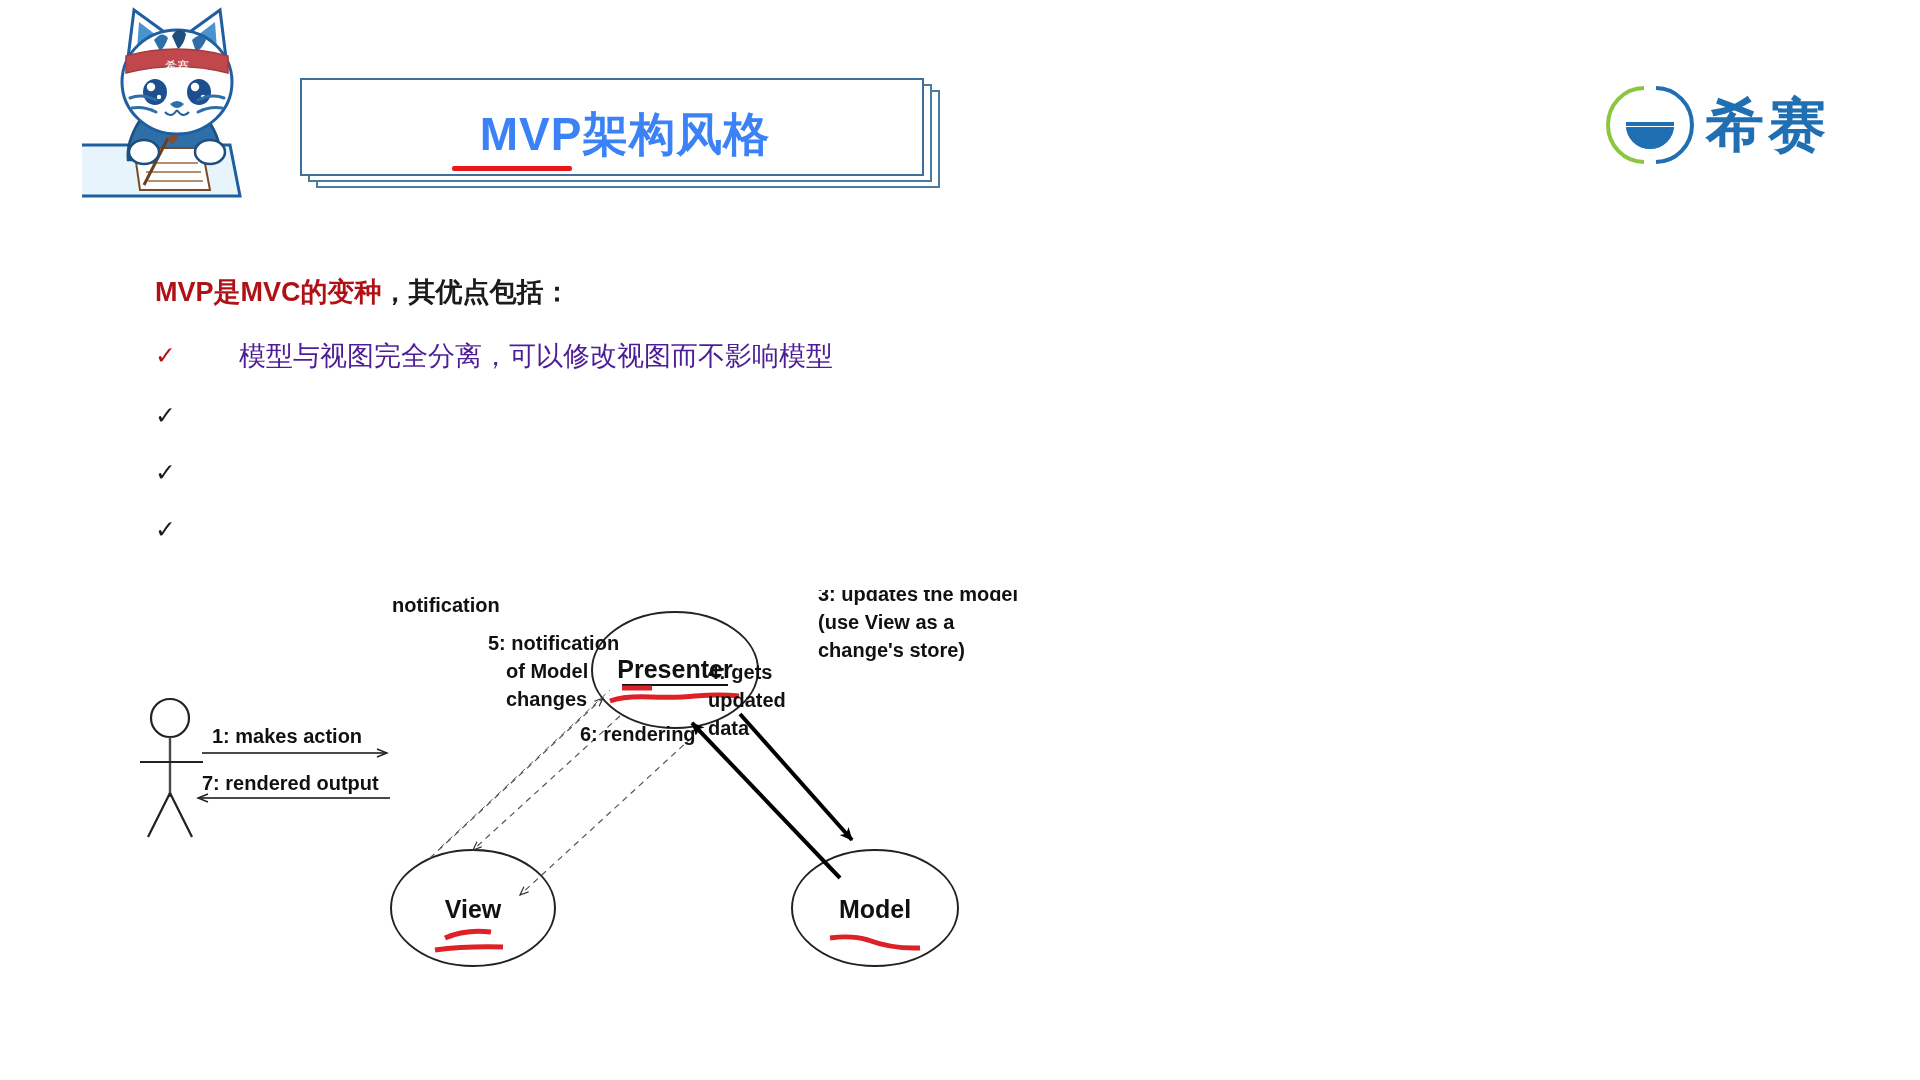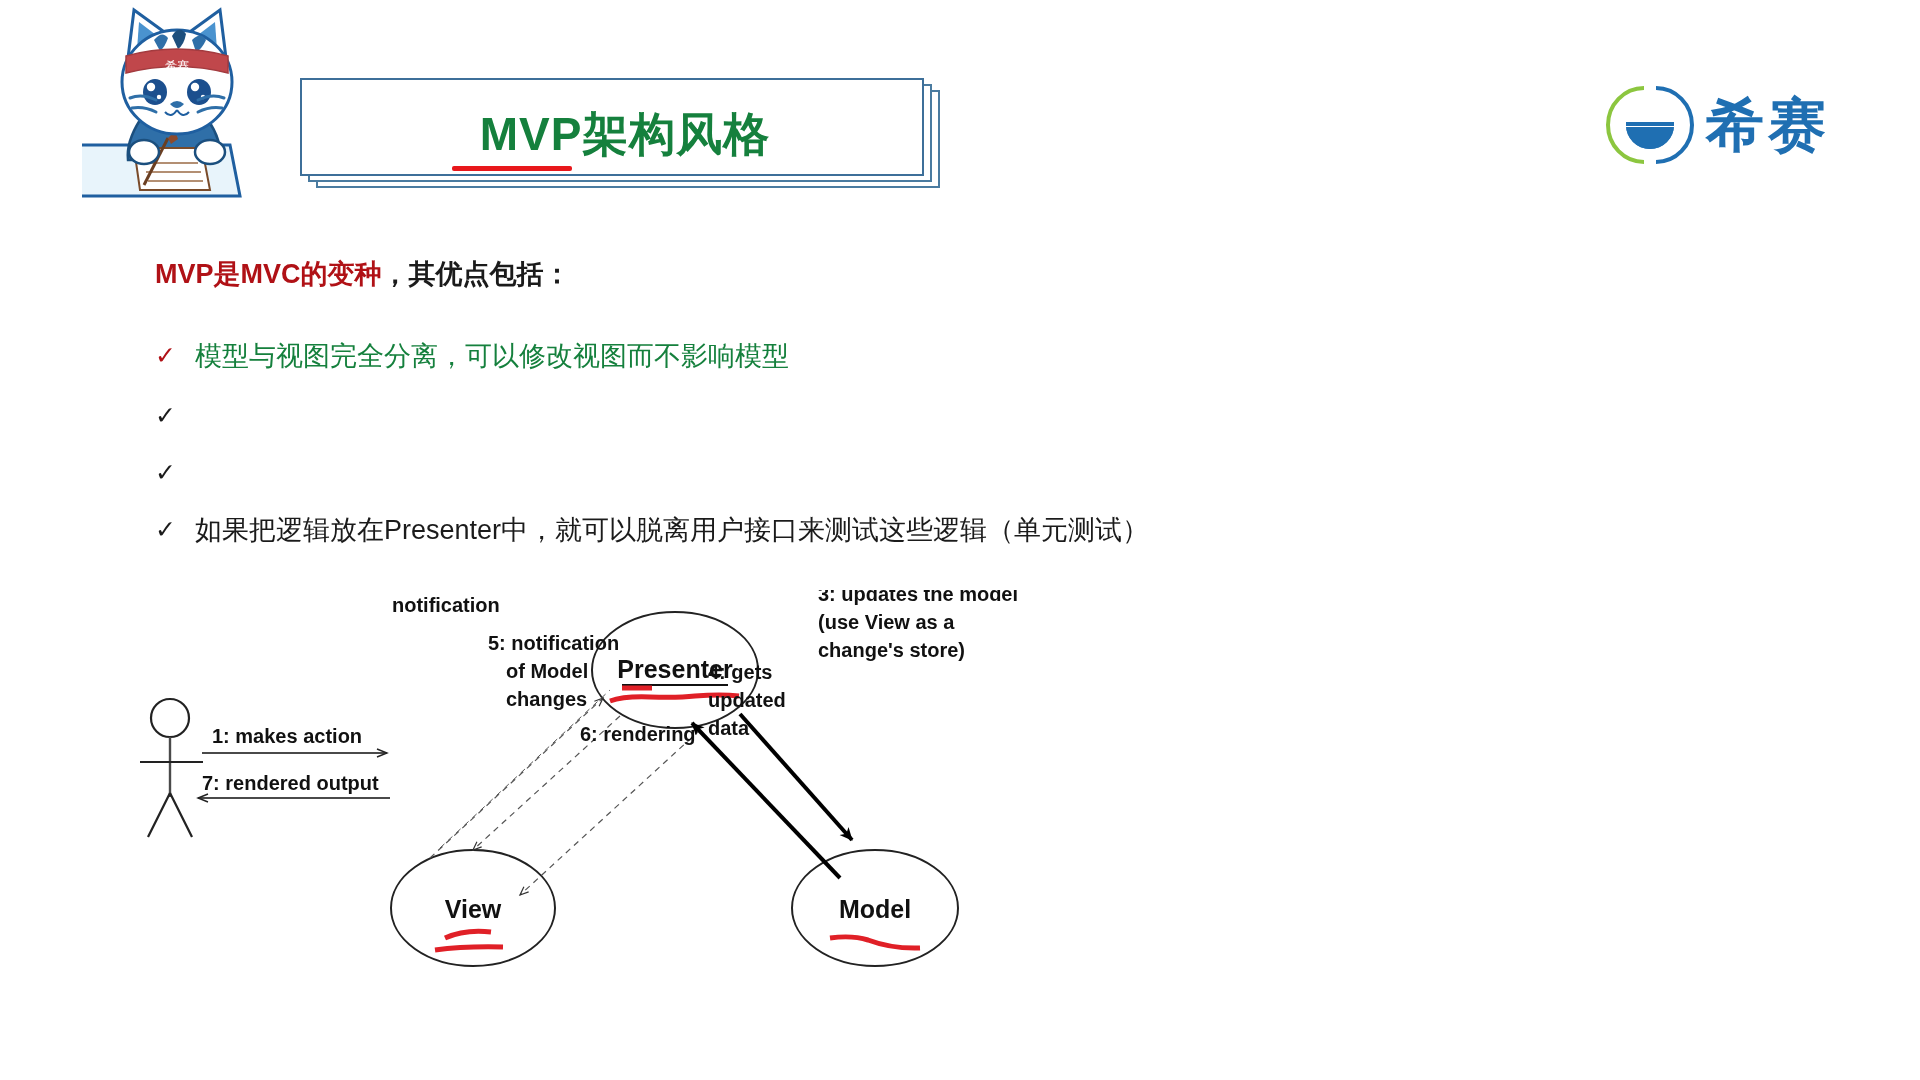--- a/index.html
+++ b/index.html
@@ -13,51 +13,51 @@
   .slide{position:absolute;inset:0;}
 
   
   .banner-wrap{position:absolute;left:300px;top:78px;width:650px;height:110px;}
   .banner-shadow2{position:absolute;left:16px;top:12px;width:620px;height:94px;border:2px solid #4a7ba0;background:#ffffff;}
   .banner-shadow1{position:absolute;left:8px;top:6px;width:620px;height:94px;border:2px solid #4a7ba0;background:#ffffff;}
   .banner-main{position:absolute;left:0px;top:0px;width:620px;height:94px;border:2px solid #3d6f99;background:#ffffff;}
   .banner-title{
     position:absolute;left:300px;top:80px;width:650px;height:110px;
     display:flex;align-items:center;justify-content:center;
-    font-size:46px;font-weight:bold;color:#15803d;letter-spacing:1px;
+    font-size:46px;font-weight:bold;color:#3b82f6;letter-spacing:1px;
     z-index:6;
   }
   .title-underline{
     position:absolute;left:452px;top:166px;width:120px;height:5px;
     background:#e8171b;border-radius:2px;z-index:7;
   }
 
   
   .mascot{position:absolute;left:82px;top:0px;width:215px;height:215px;z-index:8;}
 
   
   .brand{position:absolute;right:46px;top:82px;width:270px;height:86px;z-index:8;
          display:flex;align-items:center;gap:10px;}
   .brand-text{font-size:58px;font-weight:600;color:#1f6fb2;line-height:1;letter-spacing:4px;
               font-family:"DejaVu Sans","Liberation Sans",sans-serif;}
 
   
   .lead{
-    position:absolute;left:155px;top:256px;
+    position:absolute;left:155px;top:274px;
     font-size:27px;font-weight:bold;color:#b01116;white-space:nowrap;
   }
   .lead .blk{color:#1b1b1b;}
 
   .bullets{position:absolute;left:155px;top:340px;width:1450px;}
   .bullet{display:flex;align-items:flex-start;margin-bottom:26px;white-space:nowrap;}
   .chk{width:40px;flex:0 0 40px;font-size:25px;line-height:1.25;color:#1b1b1b;}
   .chk.red{color:#b01116;}
   .btext{font-size:27px;line-height:1.25;color:#1b1b1b;font-weight:500;}
   .btext .red{color:#c00000;}
-  .btext.allred{color:#15803d;}
+  .btext.allred{color:#4c1d95;margin-left:44px;}
 
   
   .diagram{position:absolute;left:140px;top:590px;width:1150px;height:470px;}
   .diagram svg{display:block;}
 </style>
 </head>
 <body>
 
 <div class="slide">
 
@@ -146,21 +146,20 @@
     <div class="bullet">
       <span class="chk">✓</span>
     </div>
 
     <div class="bullet">
       <span class="chk">✓</span>
     </div>
 
     <div class="bullet">
       <span class="chk">✓</span>
-      <span class="btext">如果把逻辑放在Presenter中，就可以脱离用户接口来测试这些逻辑（单元测试）</span>
     </div>
 
   </div>
 
   <div class="diagram">
     <svg width="1150" height="470" viewBox="0 0 1150 470" xmlns="http://www.w3.org/2000/svg">
       <defs>
         <marker id="ah-open" markerWidth="14" markerHeight="14" refX="11" refY="5" orient="auto" markerUnits="userSpaceOnUse">
           <path d="M1,1 L11,5 L1,9" fill="none" stroke="#222" stroke-width="1.4"></path>
         </marker>

